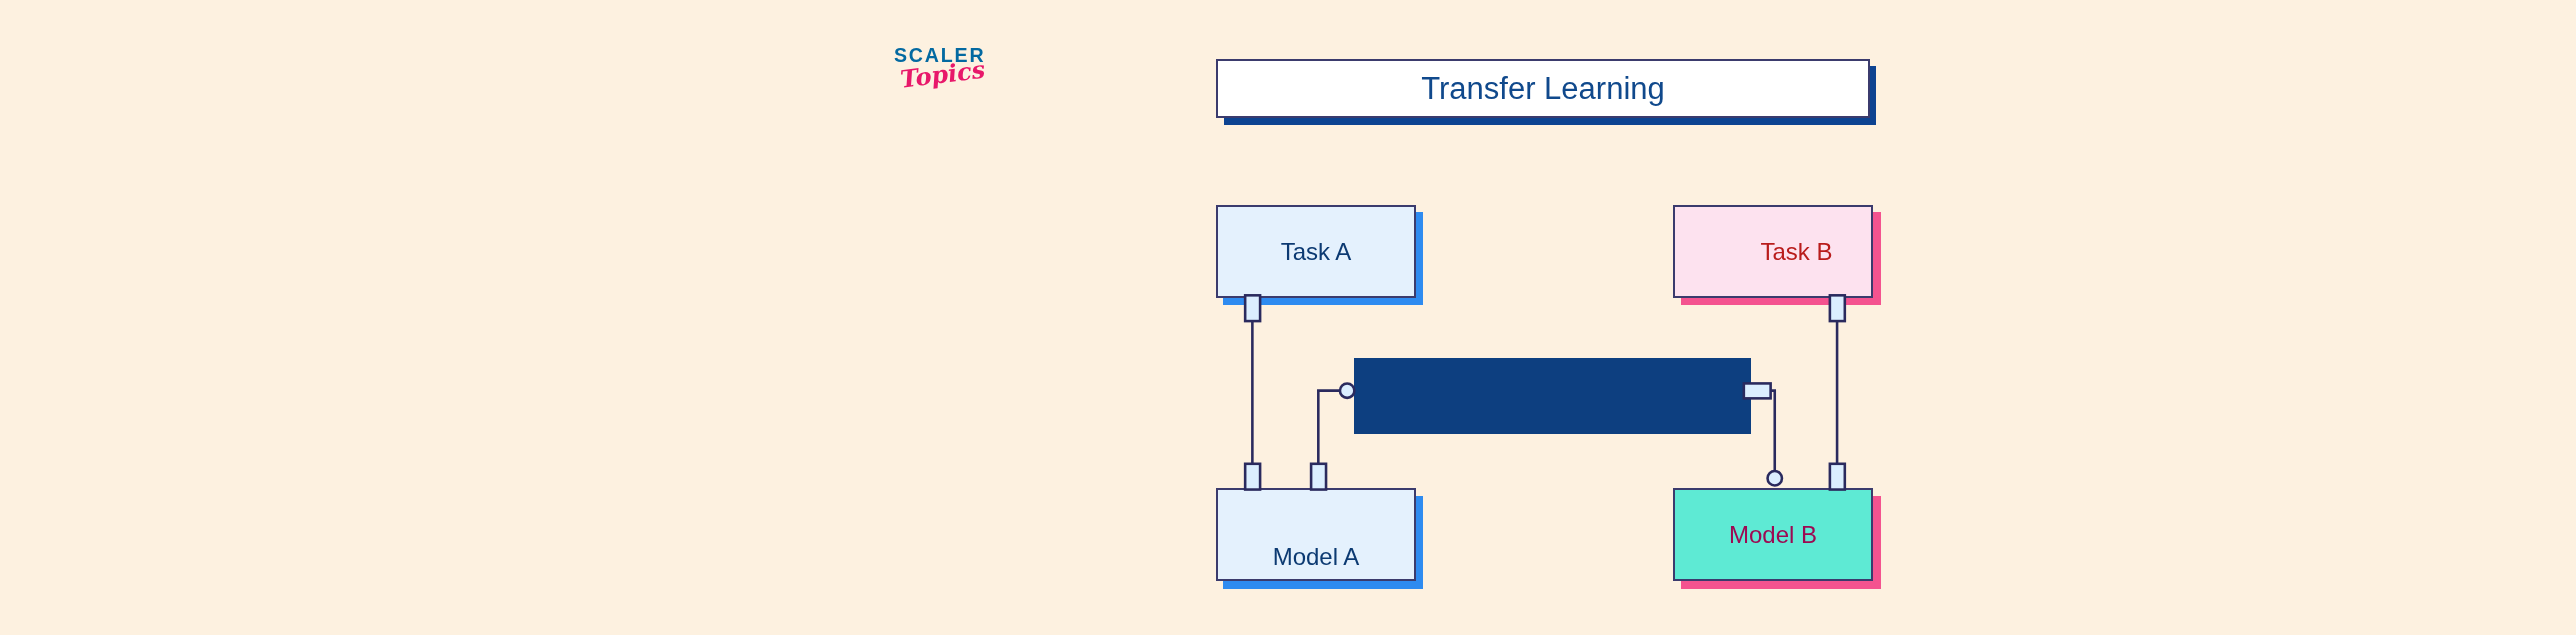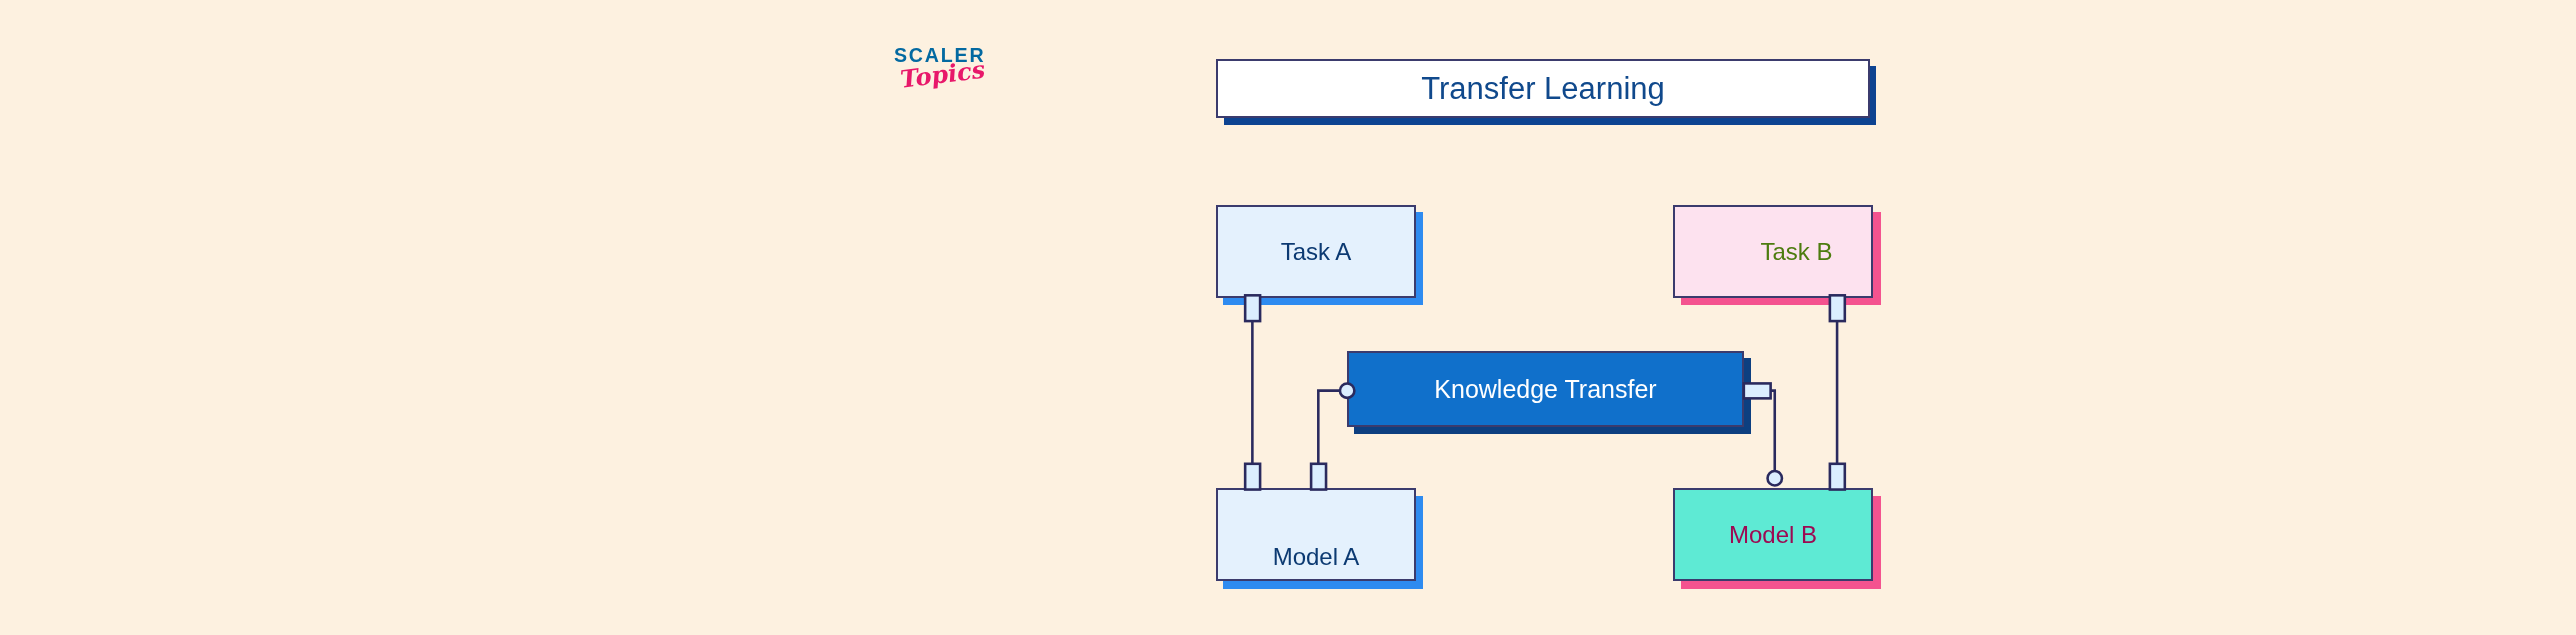--- a/index.html
+++ b/index.html
@@ -115,21 +115,21 @@
 
   
   #task-b {
     left: 1673px;
     top: 205px;
     width: 200px;
     height: 93px;
     background: #fde2ef;
   }
   #task-b .node-label {
-    color: #4d7c0f;
+    color: #b91c1c;
     font-size: 24px;
     margin-left: 47px;
   }
   #task-b-shadow {
     left: 1681px;
     top: 212px;
     width: 200px;
     height: 93px;
     background: #f4538f;
   }
@@ -247,23 +247,20 @@
   </div>
 
   <div class="node" id="task-a">
     <span class="node-label">Task A</span>
   </div>
 
   <div class="node" id="task-b">
     <span class="node-label">Task B</span>
   </div>
 
-  <div class="node" id="knowledge-transfer">
-    <span class="node-label">Knowledge Transfer</span>
-  </div>
 
   <div class="node" id="model-a">
     <span class="node-label">Model A</span>
   </div>
 
   <div class="node" id="model-b">
     <span class="node-label">Model B</span>
   </div>
 
 </div>

